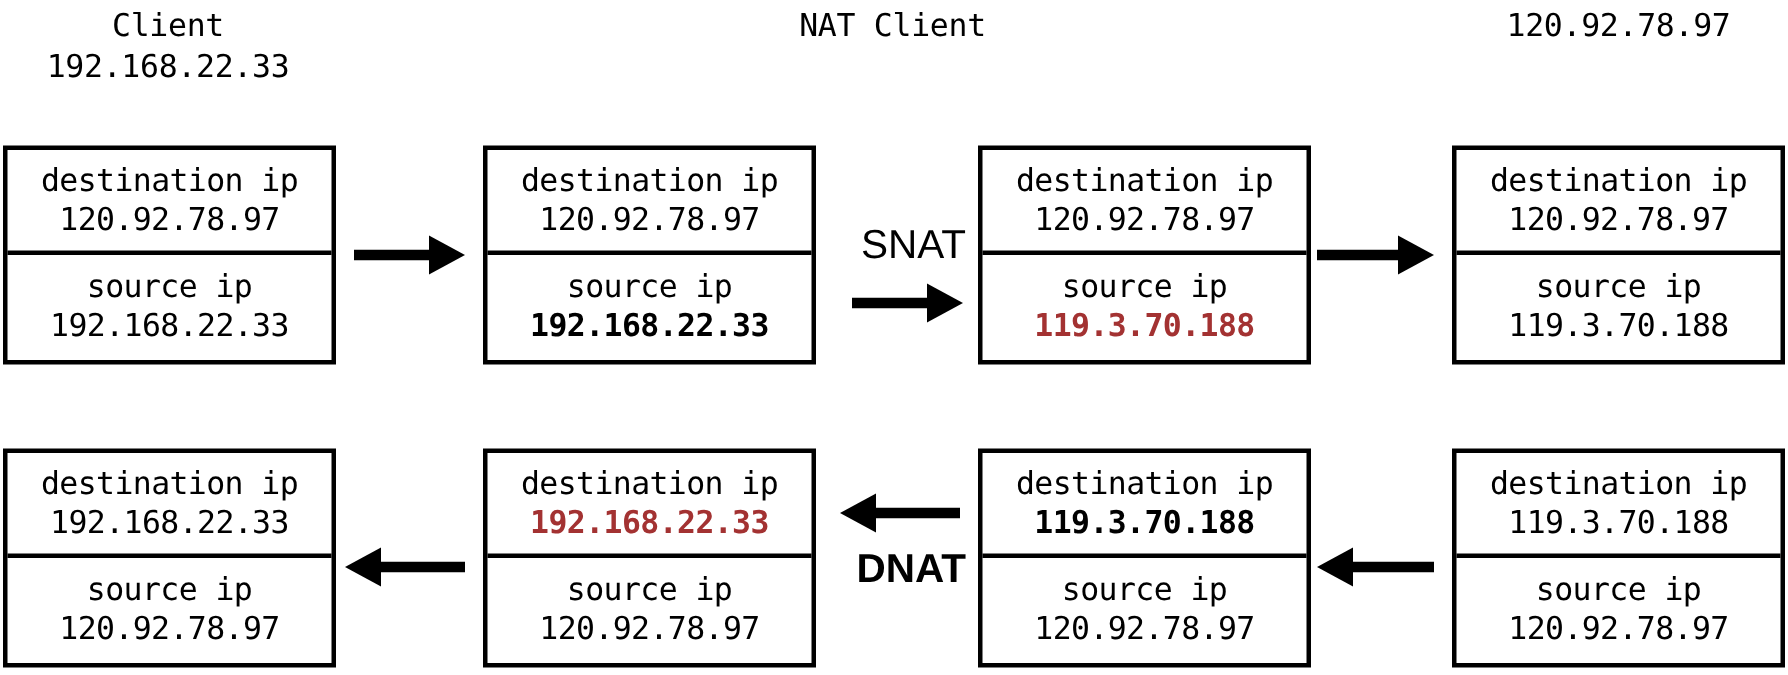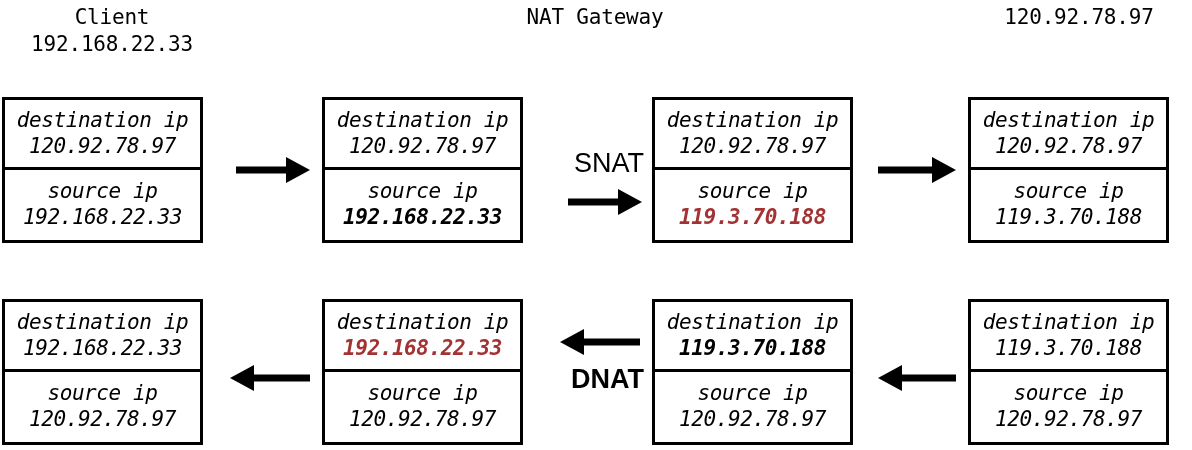--- a/index.html
+++ b/index.html
@@ -32,23 +32,22 @@
   #hdr-client  { left: 0px;   width: 224px; }
   #hdr-gateway { left: 322px; width: 546px; }
   #hdr-server  { left: 968px; width: 222px; }
 
   
   .packet-box {
     position: absolute;
     box-sizing: border-box;
     border: 3px solid #000000;
     background: #ffffff;
-    width: 201px;
+    width: 222px;
     height: 146px;
-    font-style: italic;
   }
   .packet-box .half {
     box-sizing: border-box;
     height: 50%;
     display: flex;
     flex-direction: column;
     align-items: center;
     justify-content: center;
     line-height: 1.22;
     font-size: 21px;
@@ -120,21 +119,21 @@
   #label-dnat { left: 560px; top: 364px; width: 84px; font-weight: bold; }
 </style>
 </head>
 <body>
 
 <div class="header" id="hdr-client">
   <span class="title">Client</span>
   <span class="ip">192.168.22.33</span>
 </div>
 <div class="header" id="hdr-gateway">
-  <span class="title">NAT Gateway</span>
+  <span class="title">NAT Client</span>
 </div>
 <div class="header" id="hdr-server">
   <span class="ip">120.92.78.97</span>
 </div>
 
 <div class="packet-box col-1 row-1">
   <div class="half top">
     <span class="label">destination ip</span>
     <span class="value">120.92.78.97</span>
   </div>

